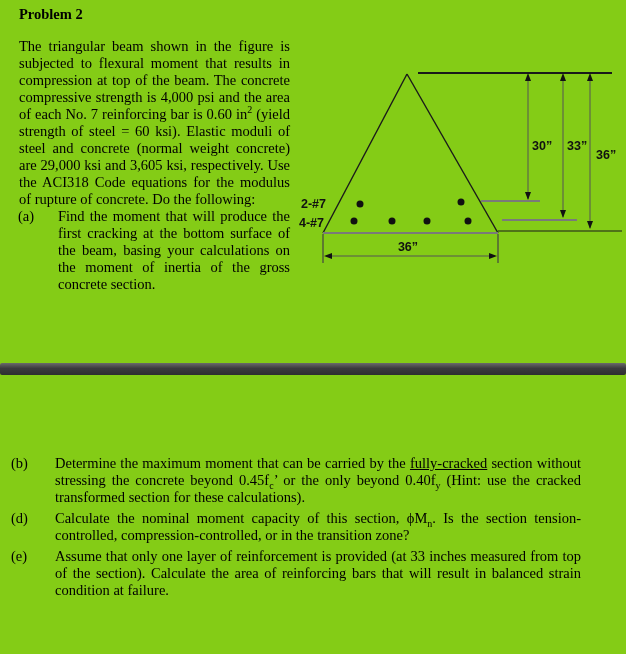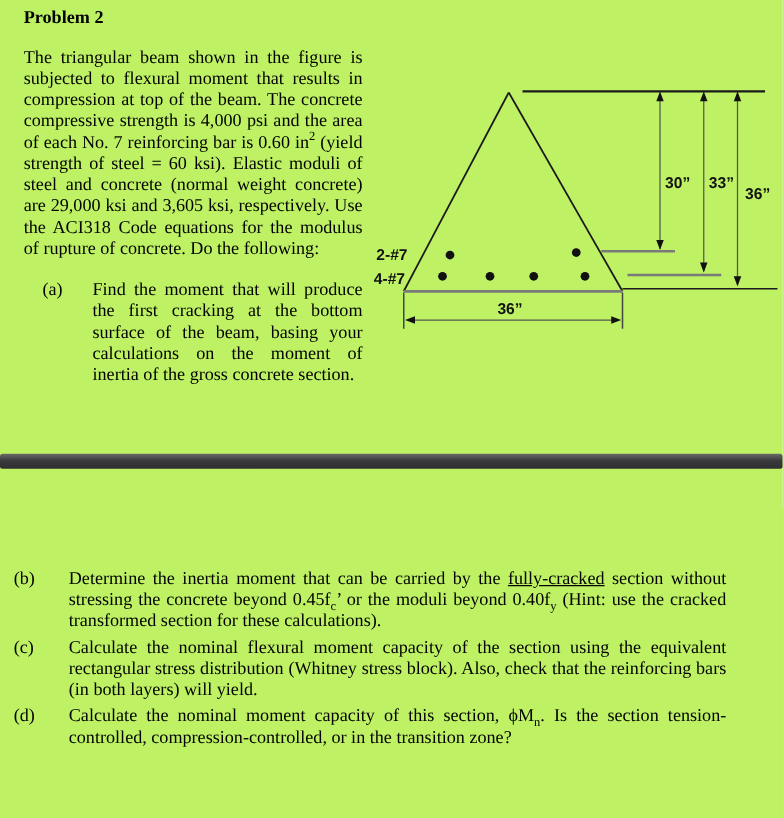--- a/index.html
+++ b/index.html
@@ -1,34 +1,34 @@
 <!DOCTYPE html>
 <html><head>
 <meta charset="utf-8">
 <style>
   html,body{margin:0;padding:0;}
   body{
     width:626px;height:654px;background:#ffffff;
     font-family:"Liberation Serif","DejaVu Serif",serif;
     color:#000;position:relative;overflow:hidden;
   }
-  #page{position:relative;width:626px;height:654px;background:#bef264;}
+  #page{position:relative;width:626px;height:654px;background:#84cc16;}
 
   #title{
     position:absolute;left:19px;top:6px;
     font-size:14.5px;font-weight:bold;line-height:17px;
   }
 
   #top-text{
     position:absolute;left:19px;top:38px;width:562px;
     font-size:14.5px;line-height:17px;text-align:justify;
   }
   .fig-spacer{float:right;width:291px;height:232px;margin-top:18px;}
 
-  .hang-a{padding-left:39px;text-indent:-20px;margin:16px;font-family:Liberation Serif, serif;}
+  .hang-a{padding-left:39px;text-indent:-20px;margin:0;font-family:Liberation Serif, serif;}
   .hang-a .marker{display:inline-block;width:20px;}
 
   #bottom-text{
     position:absolute;left:19px;top:455px;width:562px;
     font-size:14.5px;line-height:17px;text-align:justify;
   }
   .b-item{padding-left:36px;text-indent:-22px;margin:0 0 4px 0;}
   .b-item .marker{display:inline-block;width:22px;}
 
   sup.s2{font-size:10px;line-height:0;vertical-align:super;}
@@ -99,21 +99,21 @@
     <text x="4" y="167">4-#7</text>
     <text x="113" y="191" text-anchor="middle">36”</text>
     <text x="237" y="90">30”</text>
     <text x="272" y="90">33”</text>
     <text x="301" y="99">36”</text>
   </svg>
 
   <div id="divider"></div>
 
   <div id="bottom-text">
-    <div class="b-item"><span class="marker">(b)</span><span>Determine the inertia moment that can be carried by the </span><span class="u">fully-cracked</span><span> section without stressing the concrete beyond 0.45f</span><sub class="s2">c</sub><span>’ or the moduli beyond 0.40f</span><sub class="s2">y</sub><span> (Hint: use the cracked transformed section for these calculations).</span></div>
+    <div class="b-item"><span class="marker">(b)</span><span>Determine the maximum moment that can be carried by the </span><span class="u">fully-cracked</span><span> section without stressing the concrete beyond 0.45f</span><sub class="s2">c</sub><span>’ or the only beyond 0.40f</span><sub class="s2">y</sub><span> (Hint: use the cracked transformed section for these calculations).</span></div>
 
-    <div class="b-item"><span class="marker">(c)</span><span>Calculate the nominal flexural moment capacity of the section using the equivalent rectangular stress distribution (Whitney stress block). Also, check that the reinforcing bars (in both layers) will yield.</span></div>
 
     <div class="b-item"><span class="marker">(d)</span><span>Calculate the nominal moment capacity of this section, ϕM</span><sub class="s2">n</sub><span>. Is the section tension-controlled, compression-controlled, or in the transition zone?</span></div>
 
+    <div class="b-item"><span class="marker">(e)</span><span>Assume that only one layer of reinforcement is provided (at 33 inches measured from top of the section). Calculate the area of reinforcing bars that will result in balanced strain condition at failure.</span></div>
   </div>
 
 </div>
 
 </body></html>

